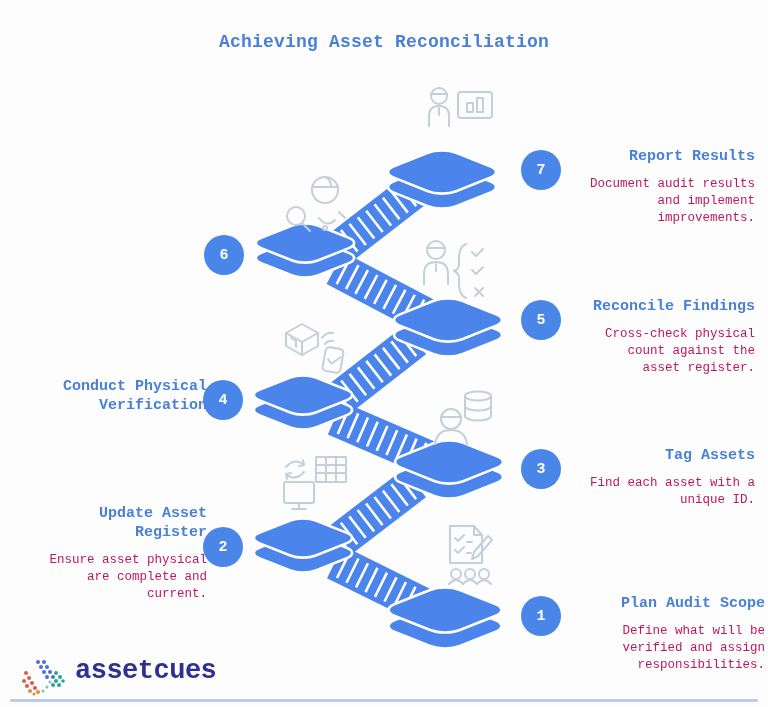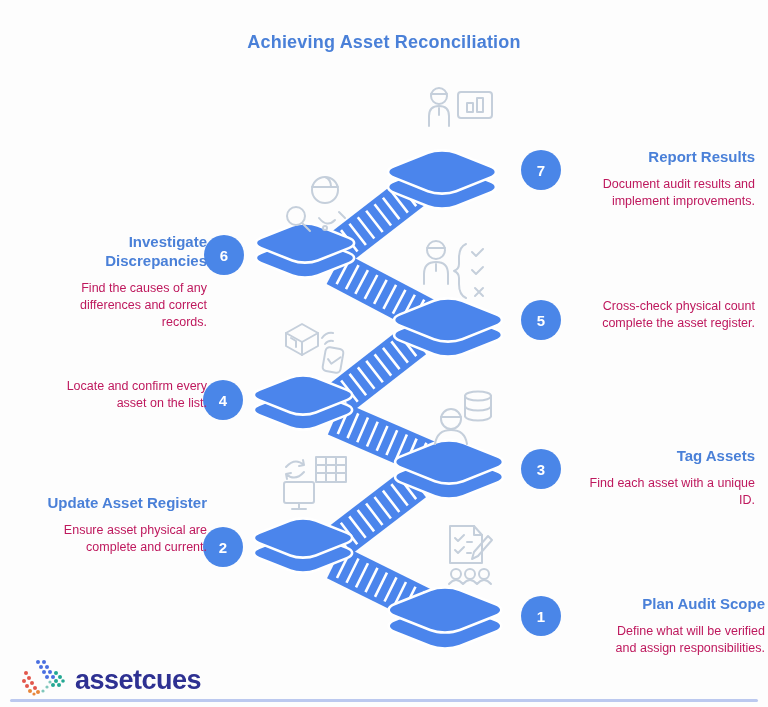--- a/index.html
+++ b/index.html
@@ -1,20 +1,20 @@
 <!DOCTYPE html>
 <html><head>
 <meta charset="utf-8">
 <style>
   * { margin:0; padding:0; box-sizing:border-box; }
   html,body { background:#ffffff; }
   .canvas {
     position:relative; width:768px; height:707px; margin:0 auto;
     background:#fdfdfd; overflow:hidden;
-    font-family:Liberation Sans, sans-serif;
+    font-family:Liberation Mono, monospace;
   }
   .main-title {
     position:absolute; top:32px; left:0; width:100%;
     text-align:center; font-size:18px; font-weight:bold;
     color:#4a80d8; letter-spacing:0.2px;
   }
   .stair-svg { position:absolute; left:0; top:0; }
   .step-icon { position:absolute; }
   .num-circle {
     position:absolute; width:40px; height:40px; border-radius:50%;
@@ -24,21 +24,21 @@
   .step-block { position:absolute; width:172px; }
   .step-block.right { text-align:right; }
   .step-block.left  { text-align:right; }
   .step-title {
     font-size:15px; font-weight:bold; color:#4a80d8; line-height:1.25;
     margin-bottom:9px;
   }
   .step-desc {
     font-size:12.5px; color:#be185d; line-height:1.38;
   }
-  .logo { position:absolute; left:22px; top:656px; display:flex; align-items:flex-end; gap:9px; }
+  .logo { position:absolute; left:22px; top:656px; display:flex; align-items:flex-start; gap:9px; }
   .logo-text { font-size:27px; font-weight:bold; color:#2e3192; letter-spacing:-0.5px; }
   .bottom-line {
     position:absolute; left:10px; top:699px; width:748px; height:3px;
     background:#bcc9ef; border-radius:2px;
   }
 </style>
 </head>
 <body>
 
 <div class="canvas">
@@ -216,39 +216,36 @@
     </div>
   <div class="num-circle" style="left:521px;top:150px">
       <span>7</span>
     </div>
 
   <div class="step-block right" style="left:583px;top:148px">
     <div class="step-title">Report Results</div>
     <div class="step-desc">Document audit results and implement improvements.</div>
   </div>
 
-  <div class="step-block left" style="left:35px;top:233px">
-    <div class="step-title">Investigate Discrepancies</div>
-    <div class="step-desc">Find the causes of any differences and correct records.</div>
-  </div>
 
   <div class="step-block right" style="left:583px;top:298px">
-    <div class="step-desc">Cross-check physical count complete the asset register.</div>
+    <div class="step-title">Reconcile Findings</div>
+    <div class="step-desc">Cross-check physical count against the asset register.</div>
   </div>
 
   <div class="step-block left" style="left:35px;top:378px">
-    <div class="step-desc">Locate and confirm every asset on the list.</div>
+    <div class="step-title">Conduct Physical Verification</div>
   </div>
 
   <div class="step-block right" style="left:583px;top:447px">
     <div class="step-title">Tag Assets</div>
     <div class="step-desc">Find each asset with a unique ID.</div>
   </div>
 
-  <div class="step-block left" style="left:35px;top:494px">
+  <div class="step-block left" style="left:35px;top:505px">
     <div class="step-title">Update Asset Register</div>
     <div class="step-desc">Ensure asset physical are complete and current.</div>
   </div>
 
   <div class="step-block right" style="left:593px;top:595px">
     <div class="step-title">Plan Audit Scope</div>
     <div class="step-desc">Define what will be verified and assign responsibilities.</div>
   </div>
 
   <div class="logo">

